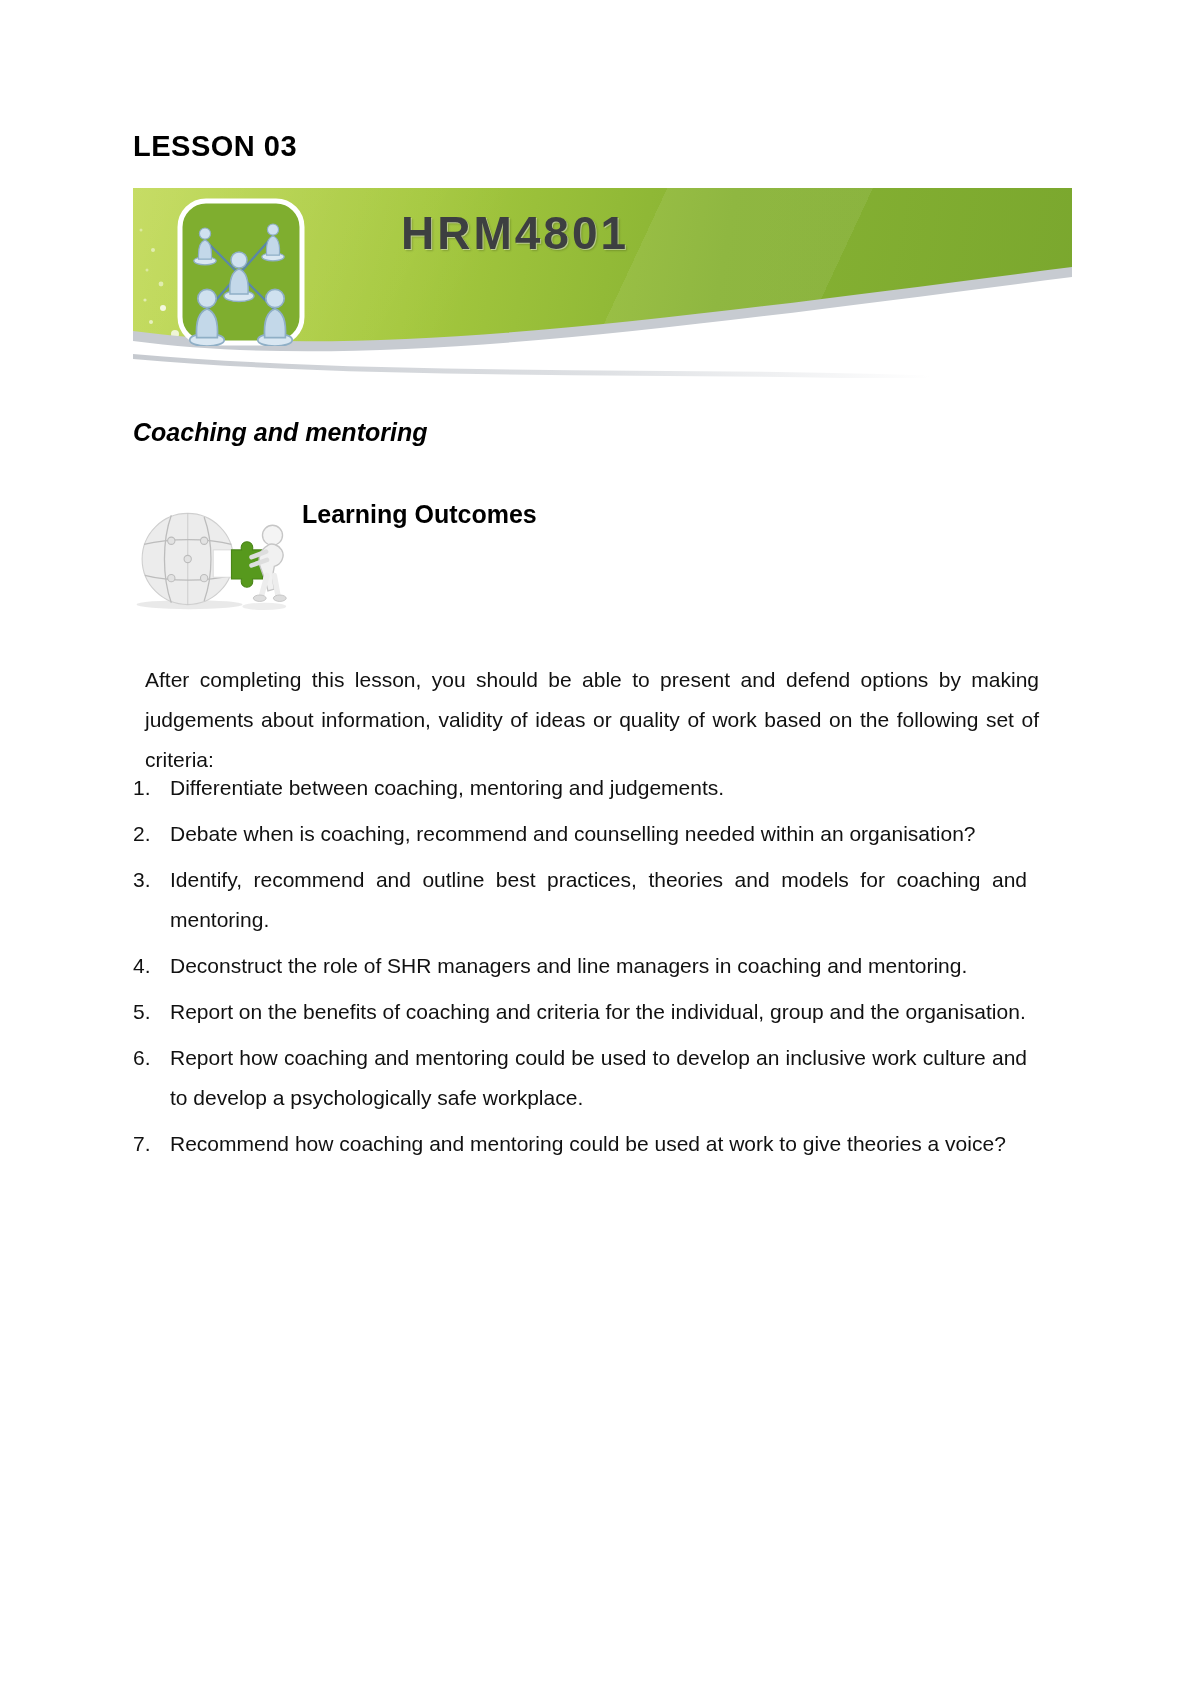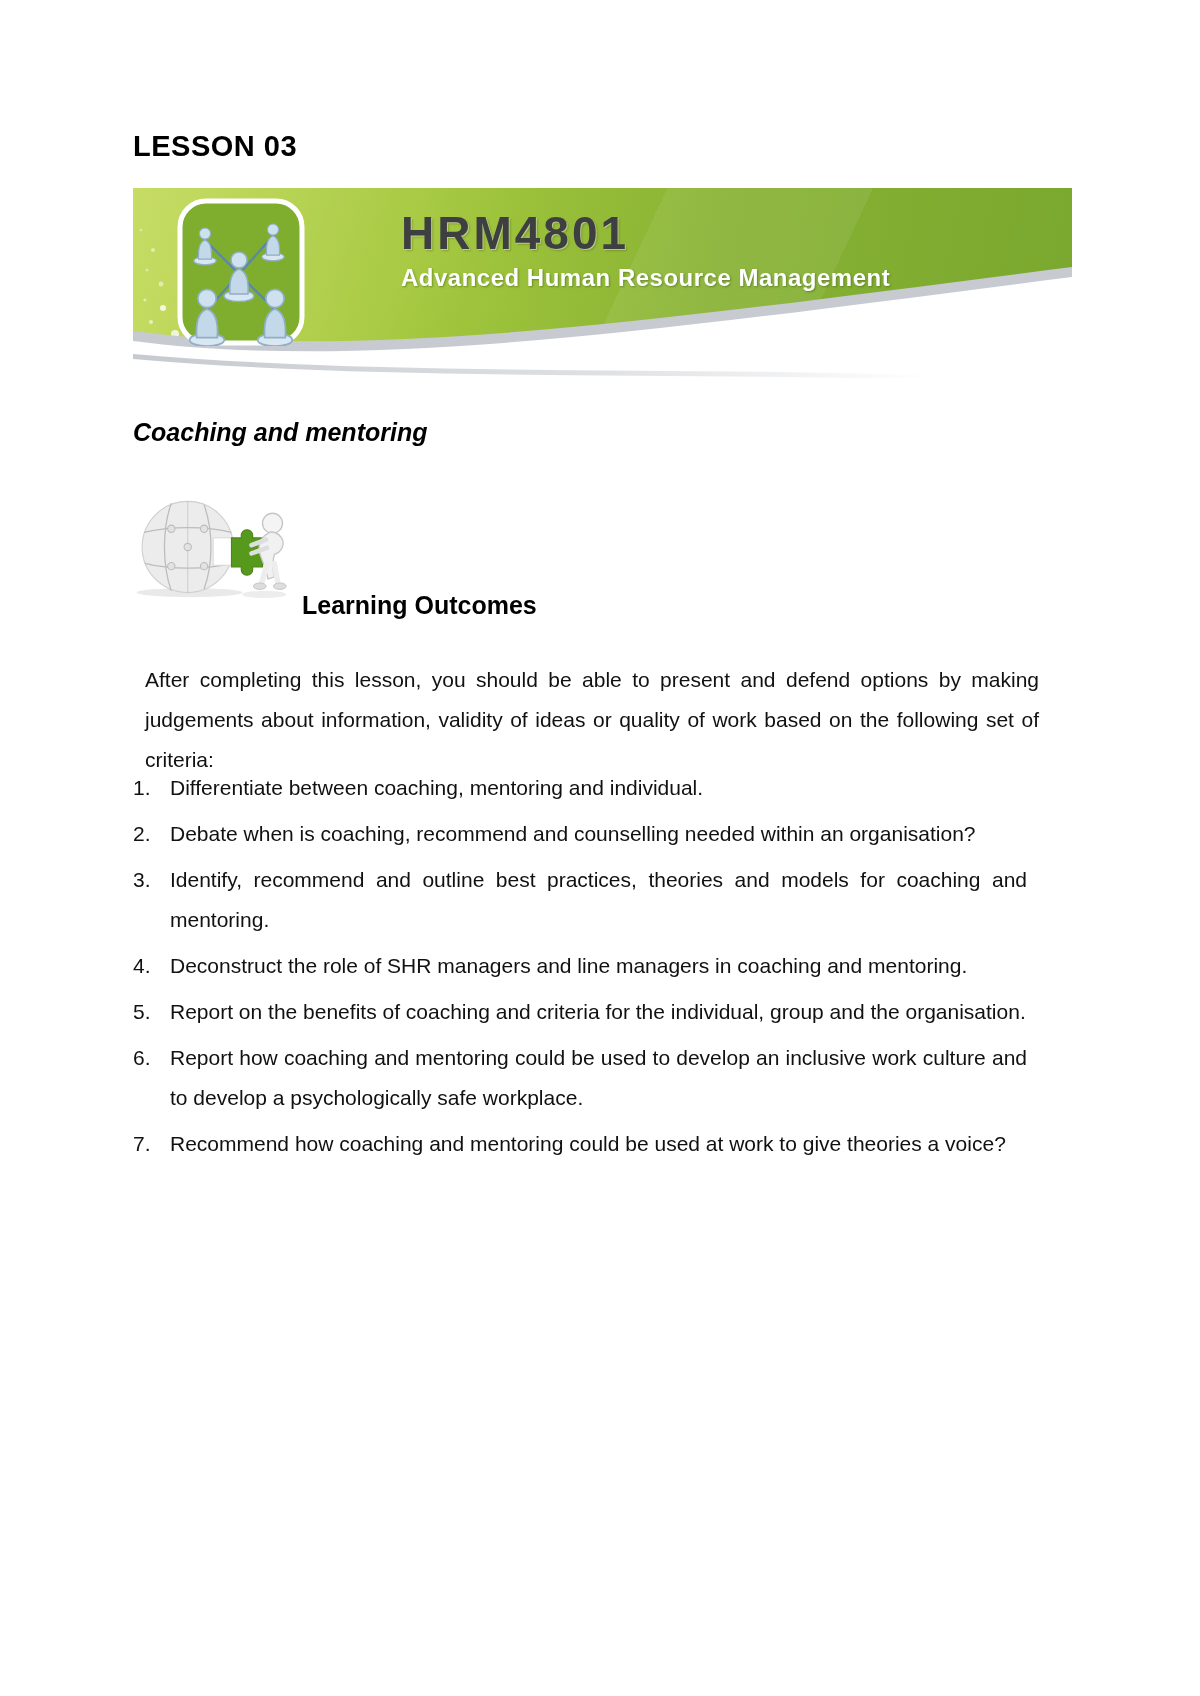--- a/index.html
+++ b/index.html
@@ -40,20 +40,21 @@
     position: absolute;
     left: 44px;
     top: 10px;
     width: 128px;
     height: 148px;
   }
   .banner-text {
     position: absolute;
     left: 268px;
     top: 18px;
+    text-align: right;
   }
   .course-code {
     font-size: 46px;
     font-weight: bold;
     letter-spacing: 3px;
     color: #3d3f41;
     text-shadow: 1px 1px 0 rgba(255,255,255,0.45), 2px 2px 2px rgba(0,0,0,0.18);
   }
   .course-title {
     margin-top: 4px;
@@ -70,23 +71,23 @@
     top: 418px;
     margin: 0;
     font-size: 25px;
     font-weight: bold;
     color: #000000;
     font-style: italic;
   }
   .outcomes-header {
     position: absolute;
     left: 133px;
-    top: 488px;
+    top: 500px;
     display: flex;
-    align-items: flex-end;
+    align-items: flex-start;
   }
   .puzzle-img { width: 155px; height: 118px; }
   .outcomes-heading {
     margin: 0 0 -14px 14px;
     font-size: 25px;
     font-weight: bold;
     color: #000000;
   }
   
   .intro {
@@ -199,21 +200,20 @@
             <ellipse cx="0" cy="26" rx="15" ry="5.5" fill="#d9e7f2" stroke="#8fafc6" stroke-width="1.5"></ellipse>
             <path d="M-9,24 C-10,9 -6,1 0,-1 C6,1 10,9 9,24 Z" fill="#c3d8e9" stroke="#8fafc6" stroke-width="1.5"></path>
             <circle cx="0" cy="-10" r="8" fill="#cfe1ef" stroke="#8fafc6" stroke-width="1.5"></circle>
           </g>
         </g>
       </svg>
     </div>
 
     <div class="banner-text">
       <div class="course-code">HRM4801</div>
-      <div class="course-title">Advanced Human Resource Management</div>
     </div>
   </div>
 
   <h2 class="section-heading">Coaching and mentoring</h2>
 
   <div class="outcomes-header">
 
     <div class="puzzle-img">
       <svg viewBox="0 0 170 120" width="155" height="118" aria-hidden="true">
         <ellipse cx="62" cy="110" rx="58" ry="5" fill="#e4e4e4" opacity="0.8"></ellipse>
@@ -252,21 +252,21 @@
       </svg>
     </div>
     <h3 class="outcomes-heading">Learning Outcomes</h3>
   </div>
 
   <p class="intro">After completing this lesson, you should be able to present and defend options by making judgements about information, validity of ideas or quality of work based on the following set of criteria:</p>
 
   <ol class="outcomes-list">
     <li>
       <span class="num">1.</span>
-      <span class="txt">Differentiate between coaching, mentoring and individual.</span>
+      <span class="txt">Differentiate between coaching, mentoring and judgements.</span>
     </li>
     <li>
       <span class="num">2.</span>
       <span class="txt">Debate when is coaching, recommend and counselling needed within an organisation?</span>
     </li>
     <li>
       <span class="num">3.</span>
       <span class="txt">Identify, recommend and outline best practices, theories and models for coaching and mentoring.</span>
     </li>
     <li>

